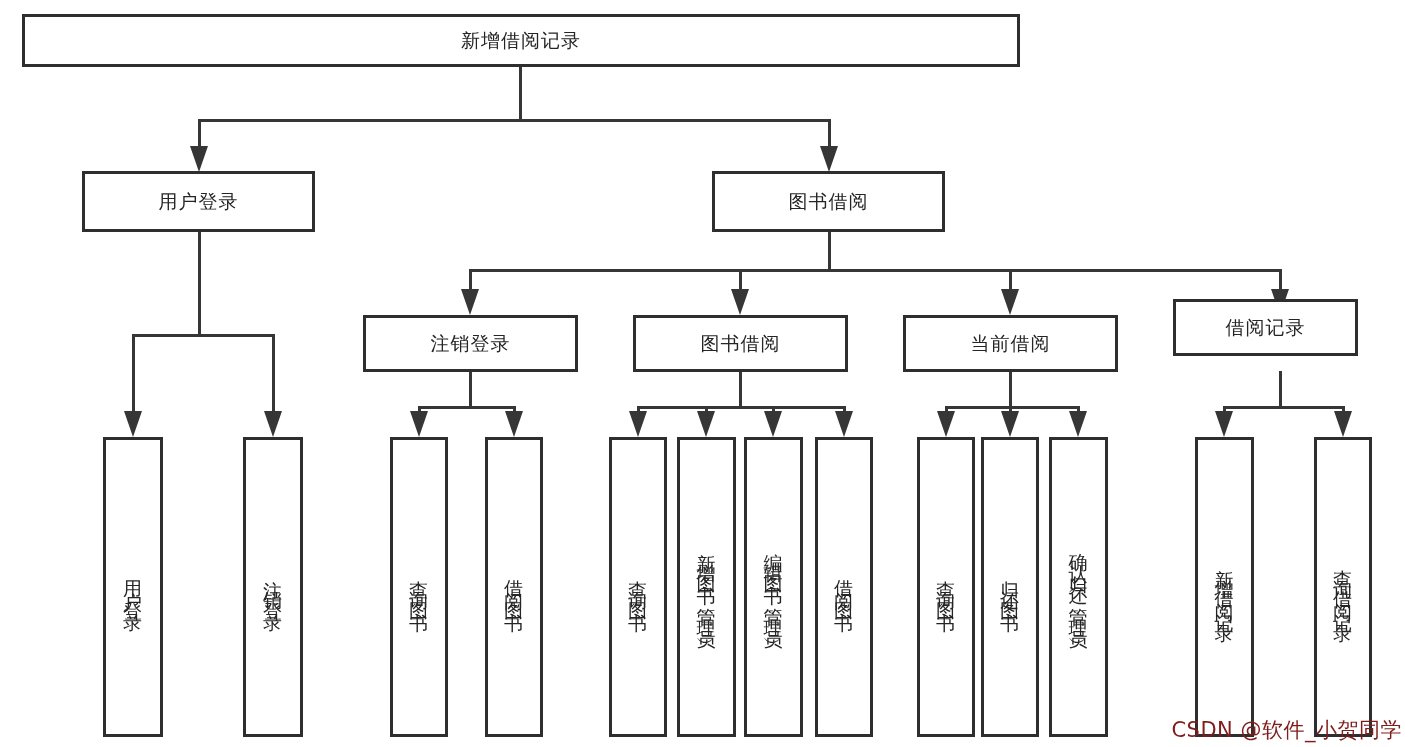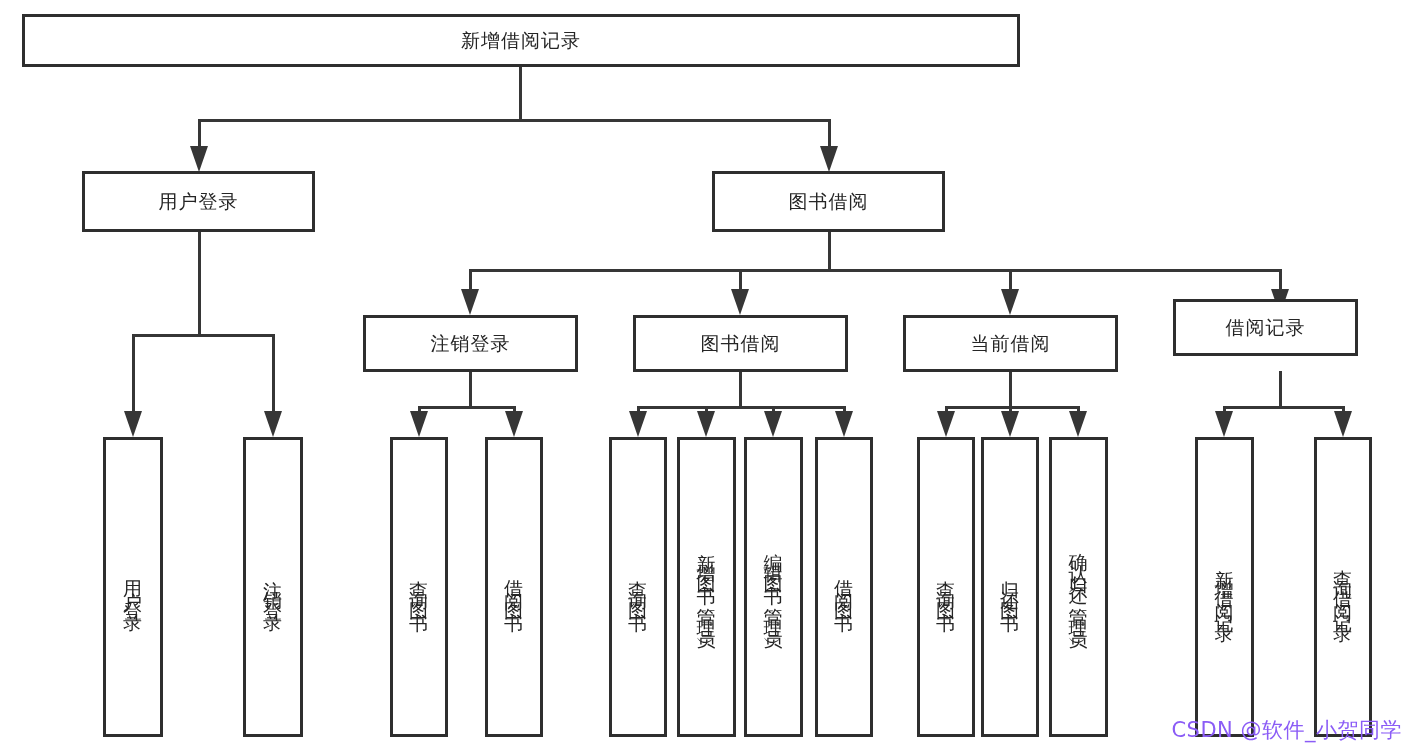--- a/index.html
+++ b/index.html
@@ -33,21 +33,21 @@
   .arrowhead{
     position:absolute;width:0;height:0;
     border-left:9px solid transparent;
     border-right:9px solid transparent;
     border-top:26px solid #363636;
     z-index:1;
   }
   .watermark{
     position:absolute;
     right:3px;bottom:3px;
-    color:#8b5cf6;
+    color:#7f1d1d;
     font-size:21px;
     letter-spacing:0.5px;
     white-space:nowrap;
     z-index:5;
   }
 </style>
 </head>
 <body>
 
 <div id="canvas">

